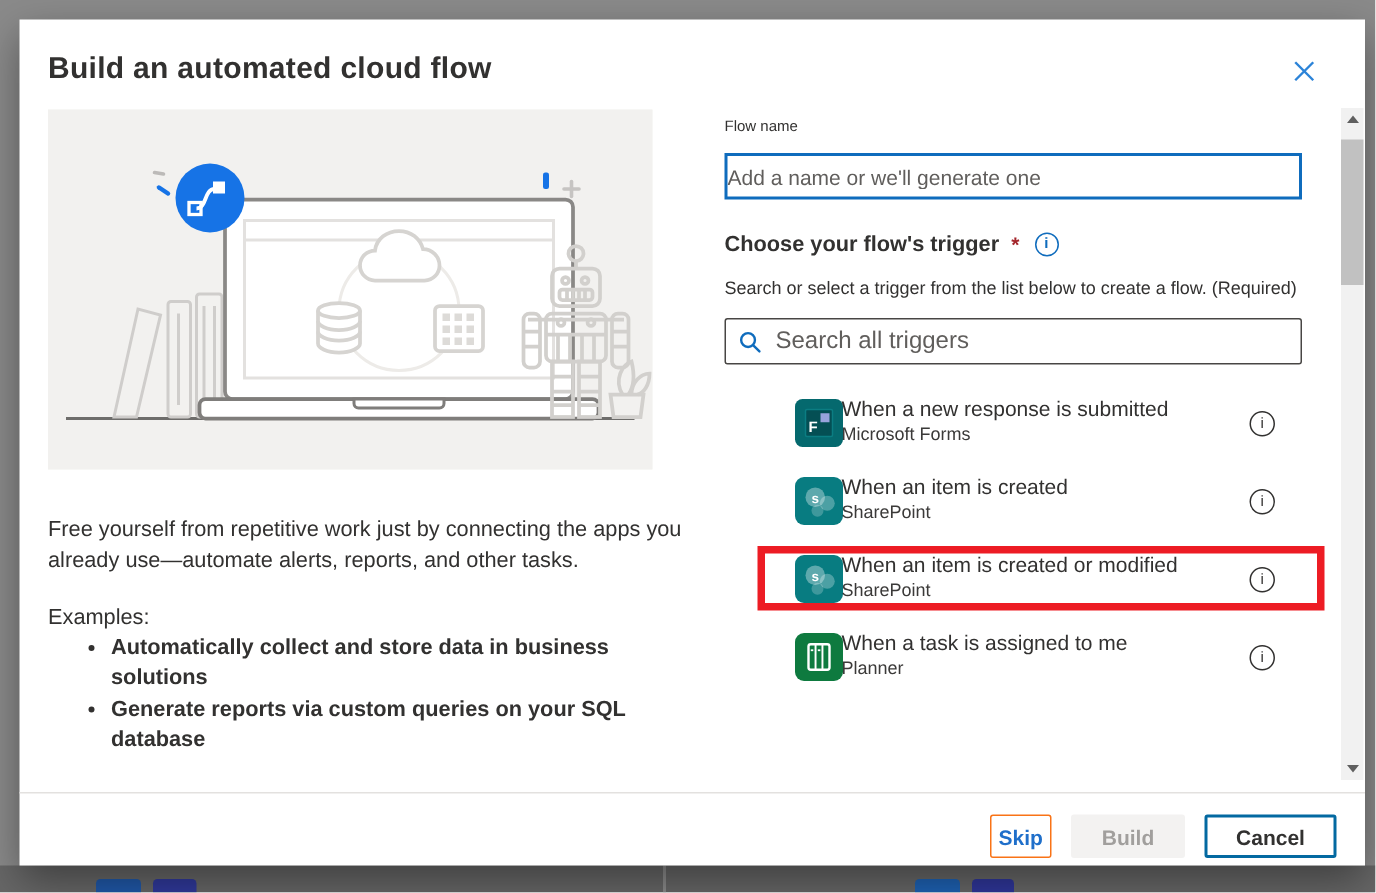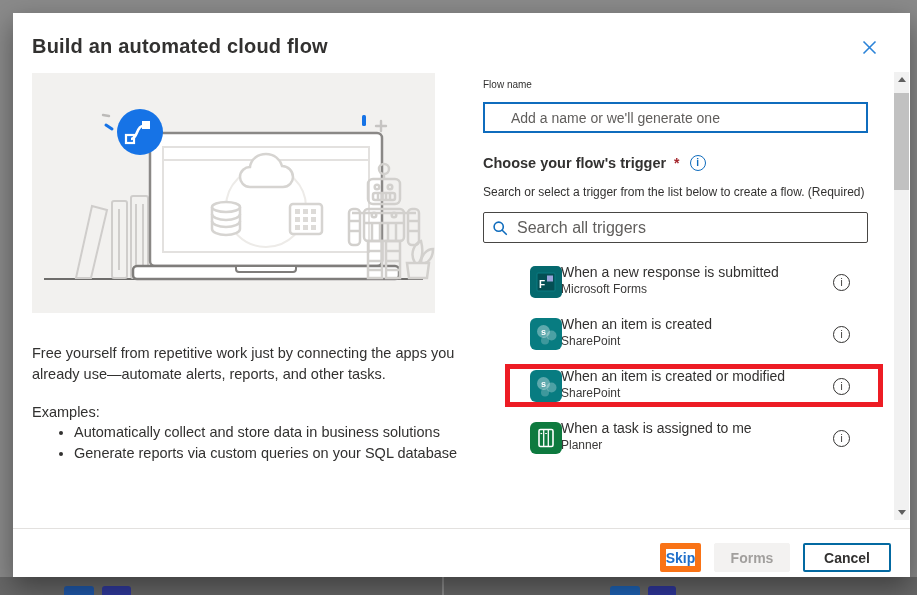--- a/index.html
+++ b/index.html
@@ -15,26 +15,26 @@
 
   .dialog{position:absolute;left:13px;top:13px;width:897px;height:564px;background:#fff;
           box-shadow:0 10px 26px rgba(0,0,0,.4);}
   .dlg-title{position:absolute;left:19px;top:22px;font-size:20px;font-weight:700;color:#323130;letter-spacing:.2px;}
   .close-btn{position:absolute;left:846px;top:24px;width:20px;height:20px;cursor:pointer;display:flex;align-items:center;justify-content:center;background:none;border:none;padding:0;}
 
   
   .illus{position:absolute;left:19px;top:60px;width:403px;height:240px;background:#f2f1ef;}
   .desc{position:absolute;left:19px;top:330px;width:436px;font-size:14.5px;line-height:21px;color:#323130;}
   .examples-label{position:absolute;left:19px;top:391px;font-size:14.5px;color:#323130;}
-  .examples{position:absolute;left:19px;top:409px;width:400px;margin:0;padding:0 0 0 42px;font-size:14.5px;line-height:20px;color:#323130;}
+  .examples{position:absolute;left:19px;top:409px;width:400px;margin:0;padding:0 0 0 42px;font-size:14.5px;line-height:20px;color:#323130;font-weight:bold;}
   .examples li{margin:0 0 1px 0;}
   .field-label{position:absolute;left:470px;top:66px;font-size:10px;font-weight:400;color:#323130;}
   .flow-input{position:absolute;left:470px;top:89px;width:385px;height:31px;box-sizing:border-box;
     border:2px solid #0f6cbd;background:#fff;font-family:"Liberation Sans",sans-serif;
-    font-size:14px;color:#323130;padding:0 26px;outline:none;}
+    font-size:14px;color:#323130;padding:0 0;outline:none;}
   .flow-input::placeholder{color:#605e5c;opacity:1;}
   .choose-row{position:absolute;left:470px;top:142px;display:flex;align-items:center;gap:6px;}
   .choose-label{font-size:14.5px;font-weight:700;color:#323130;}
   .req{color:#a4262c;font-size:14px;font-weight:700;margin-left:2px;}
   .blue-info{display:inline-flex;width:16px;height:16px;border:1.4px solid #0f6cbd;border-radius:50%;
     align-items:center;justify-content:center;box-sizing:border-box;margin-left:4px;cursor:pointer;}
   .blue-info::after{content:"i";font-size:10px;color:#0f6cbd;font-weight:600;line-height:1;}
   .help-text{position:absolute;left:470px;top:172px;font-size:12px;color:#323130;}
   .search-box{position:absolute;left:470px;top:199px;width:385px;height:31px;box-sizing:border-box;
     border:1px solid #484644;border-radius:2px;background:#fff;display:flex;align-items:center;padding:0 8px;gap:7px;}
@@ -58,21 +58,21 @@
   .sb-up{top:0;} .sb-down{bottom:0;}
   .tri-up{width:0;height:0;border-left:4px solid transparent;border-right:4px solid transparent;border-bottom:5px solid #5f5f5f;}
   .tri-down{width:0;height:0;border-left:4px solid transparent;border-right:4px solid transparent;border-top:5px solid #5f5f5f;}
   .sb-thumb{position:absolute;left:0;top:21px;width:15px;height:97px;background:#c1c1c1;cursor:pointer;}
 
   
   .footer-divider{position:absolute;left:0;top:515px;width:897px;height:0;border-top:1px solid #e3e1df;}
   .footer{position:absolute;right:19px;top:530px;display:flex;gap:13px;}
   .btn{height:29px;box-sizing:border-box;font-family:"Liberation Sans",sans-serif;font-size:14px;
     display:flex;align-items:center;justify-content:center;border-radius:2px;cursor:pointer;}
-  .btn-skip{width:41px;background:#fff;border:6px solid #f97316;color:#1f6fca;font-weight:700;}
+  .btn-skip{width:41px;background:#fff;border:1px solid #f97316;color:#1f6fca;font-weight:700;}
   .btn-create{width:76px;background:#f3f2f1;border:1px solid #f3f2f1;color:#a19f9d;font-weight:600;}
   .btn-cancel{width:88px;background:#fff;border:2px solid #0369a1;color:#323130;font-weight:600;}
 </style>
 </head>
 <body>
 
 <div class="stage">
 
   <div class="bg-bottom"></div>
   <div class="bg-line"></div>
@@ -294,18 +294,18 @@
         </div>
       <div class="sb-thumb"></div>
       <div class="sb-down">
           <div class="tri-down"></div>
         </div>
     </div>
 
     <div class="footer-divider"></div>
     <div class="footer">
       <button class="btn btn-skip">Skip</button>
-      <button class="btn btn-create">Forms</button>
+      <button class="btn btn-create">Build</button>
       <button class="btn btn-cancel">Cancel</button>
     </div>
 
   </div>
 </div>
 
 </body></html>

